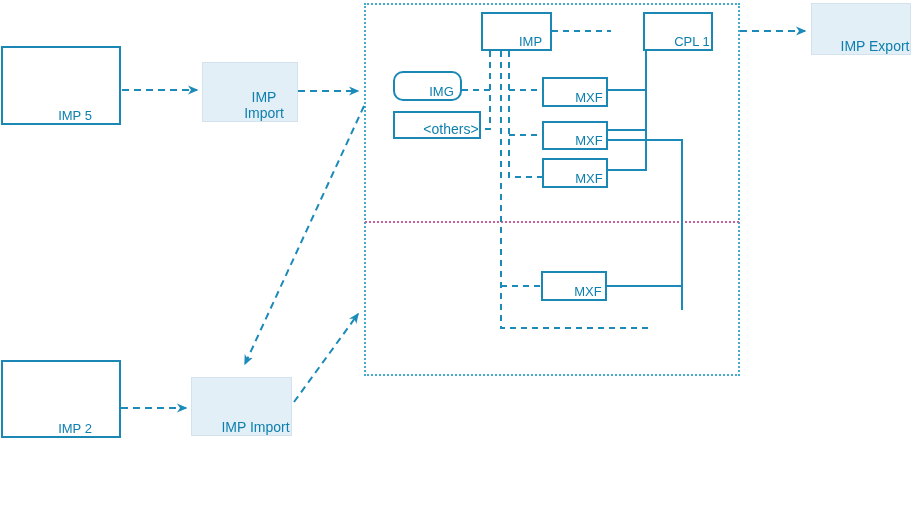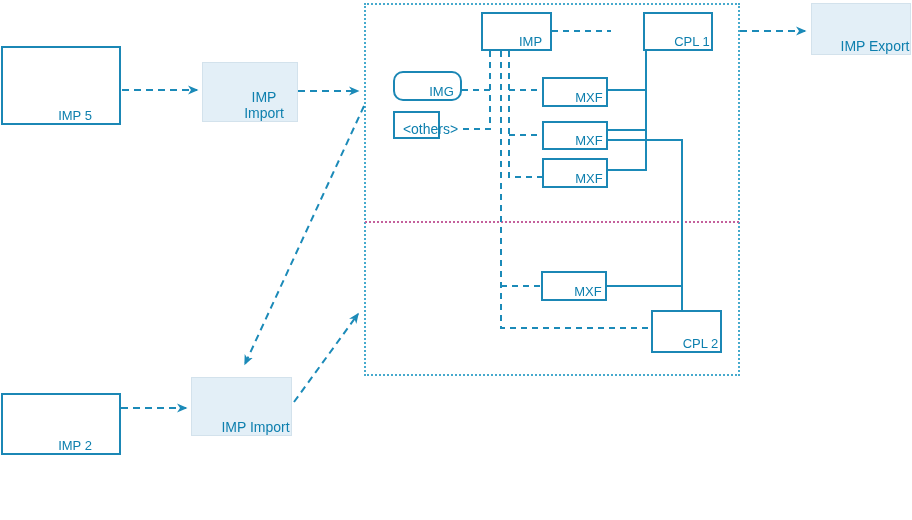--- a/index.html
+++ b/index.html
@@ -70,21 +70,21 @@
   </svg>
 
   <div class="node solid-node" style="left:1px;top:46px;width:120px;height:79px;">
     <span>IMP 5</span>
   </div>
 
   <div class="node process-node" style="left:202px;top:62px;width:96px;height:60px;">
     <span>IMP Import</span>
   </div>
 
-  <div class="node solid-node" style="left:1px;top:393px;width:120px;height:62px;">
+  <div class="node solid-node" style="left:1px;top:360px;width:120px;height:78px;">
     <span>IMP 2</span>
   </div>
 
   <div class="node process-node" style="left:191px;top:377px;width:101px;height:59px;">
     <span>IMP Import</span>
   </div>
 
   <div class="node process-node" style="left:811px;top:3px;width:100px;height:52px;">
     <span>IMP Export</span>
   </div>
@@ -94,37 +94,34 @@
   </div>
 
   <div class="node solid-node" style="left:611px;top:12px;width:70px;height:39px;margin-left:32px;">
     <span>CPL 1</span>
   </div>
 
   <div class="node solid-node" style="left:393px;top:71px;width:69px;height:30px;border-radius:10px;">
     <span>IMG</span>
   </div>
 
-  <div class="node solid-node others-node" style="left:393px;top:111px;width:47px;height:28px;">
+  <div class="node solid-node others-node" style="left:393px;top:111px;width:88px;height:28px;">
     <span>&lt;others&gt;</span>
   </div>
 
   <div class="node solid-node" style="left:542px;top:77px;width:66px;height:30px;">
     <span>MXF</span>
   </div>
 
   <div class="node solid-node" style="left:542px;top:121px;width:66px;height:29px;">
     <span>MXF</span>
   </div>
 
   <div class="node solid-node" style="left:542px;top:158px;width:66px;height:30px;">
     <span>MXF</span>
   </div>
 
   <div class="node solid-node" style="left:541px;top:271px;width:66px;height:30px;">
     <span>MXF</span>
   </div>
 
-  <div class="node solid-node" style="left:651px;top:310px;width:71px;height:43px;">
-    <span>CPL 2</span>
-  </div>
 
 </div>
 
 </body></html>

